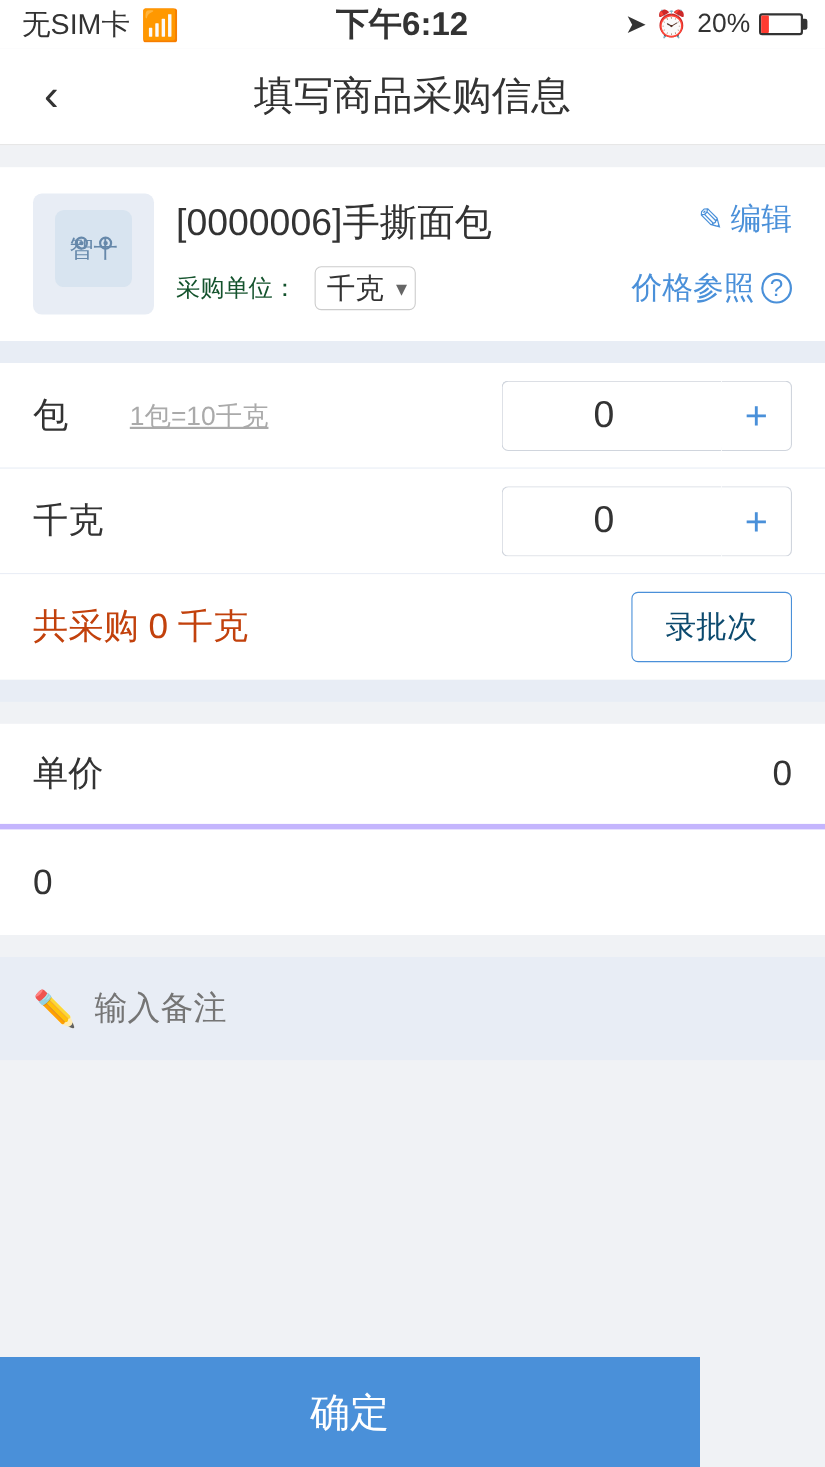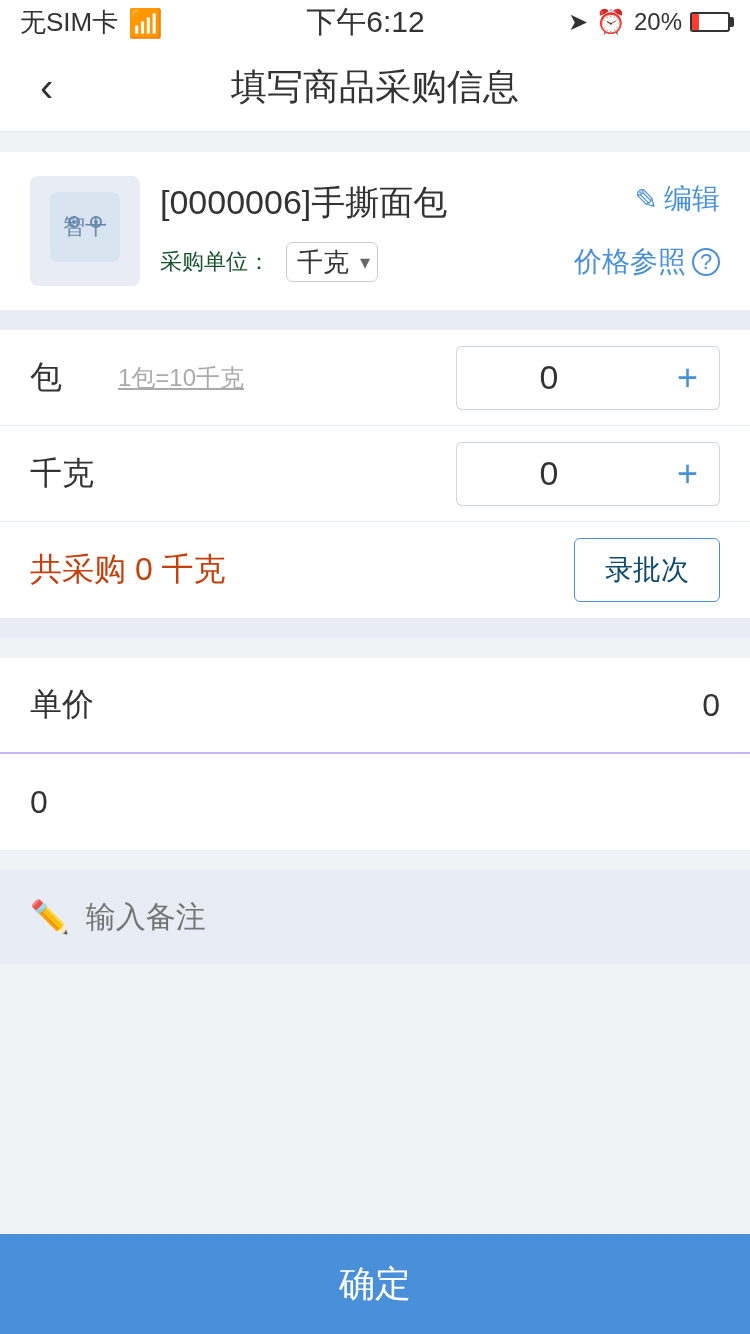--- a/index.html
+++ b/index.html
@@ -18,21 +18,21 @@
       height: 44px;
       background: #fff;
       display: flex;
       align-items: center;
       justify-content: space-between;
       padding: 0 20px;
       font-size: 28px;
       color: #333;
     }
     .status-bar-left { display: flex; align-items: flex-end; gap: 10px; font-size: 26px; }
-    .status-bar-center { font-size: 30px; font-weight: 400; }
+    .status-bar-center { font-size: 30px; font-weight: 700; }
     .status-bar-right { display: flex; align-items: center; gap: 8px; font-size: 24px; }
     .battery-icon {
       display: inline-flex; align-items: center; gap: 2px;
     }
     .battery-body {
       width: 40px; height: 20px; border: 2px solid #333; border-radius: 3px; position: relative; display: inline-block;
     }
     .battery-body::after {
       content:''; position:absolute; right:-6px; top:50%; transform:translateY(-50%);
       width:4px; height:10px; background:#333; border-radius:0 2px 2px 0;
@@ -225,21 +225,21 @@
     
     .price-section {
       background: #fff;
       margin-top: 20px;
     }
     .price-row {
       display: flex;
       align-items: center;
       padding: 0 30px;
       height: 96px;
-      border-bottom: 2px solid #c4b5fd;
+      border-bottom: 5px solid #c4b5fd;
     }
     .price-row:last-child {
       border-bottom: none;
     }
     .price-label {
       font-size: 32px;
       color: #333;
       flex: 1;
     }
     .price-value {
@@ -274,21 +274,21 @@
       flex: 1;
       background: #f0f2f5;
       min-height: 300px;
     }
 
     
     .confirm-section {
       position: fixed;
       bottom: 0;
       left: 0;
-      width: 750px;
+      width: 636px;
       height: 100px;
       background: #4a90d9;
       display: flex;
       align-items: center;
       justify-content: center;
       cursor: pointer;
     }
     .confirm-btn-text {
       font-size: 36px;
       color: #fff;

